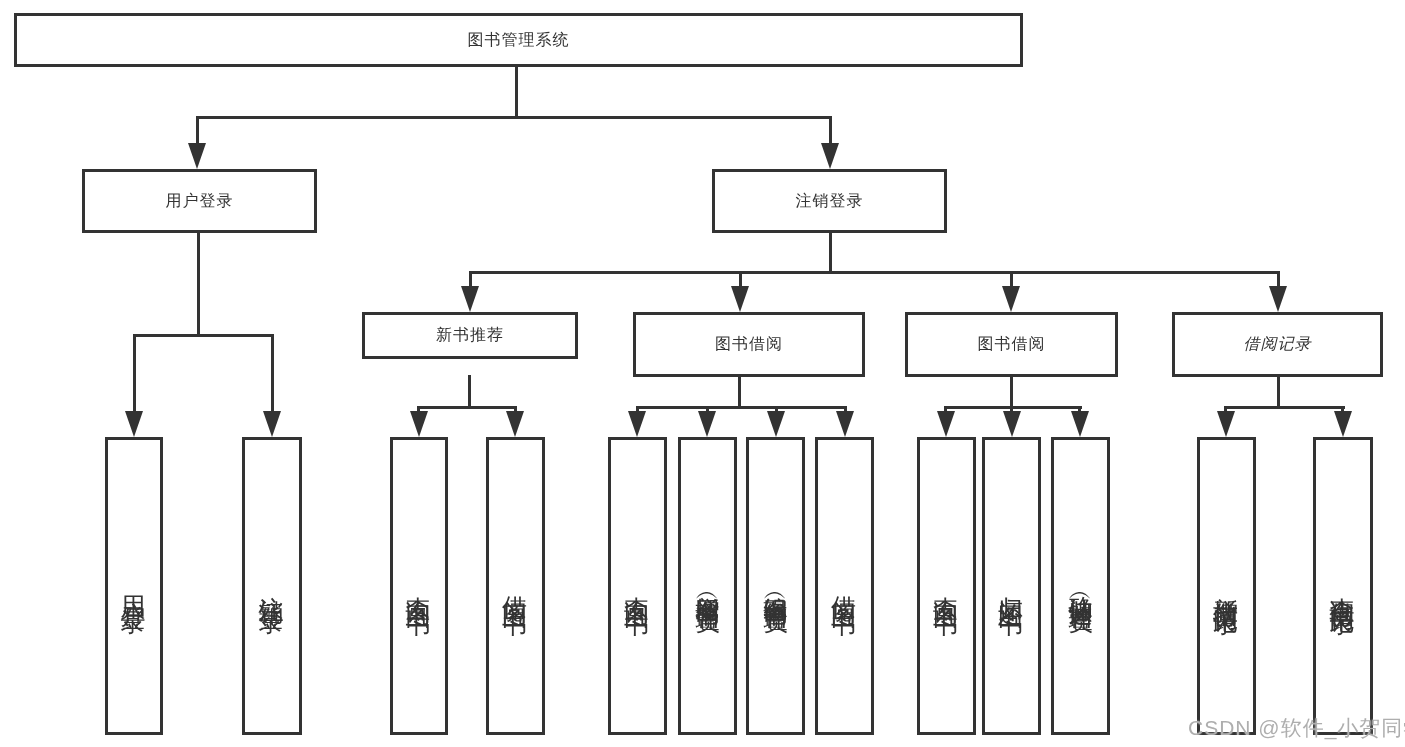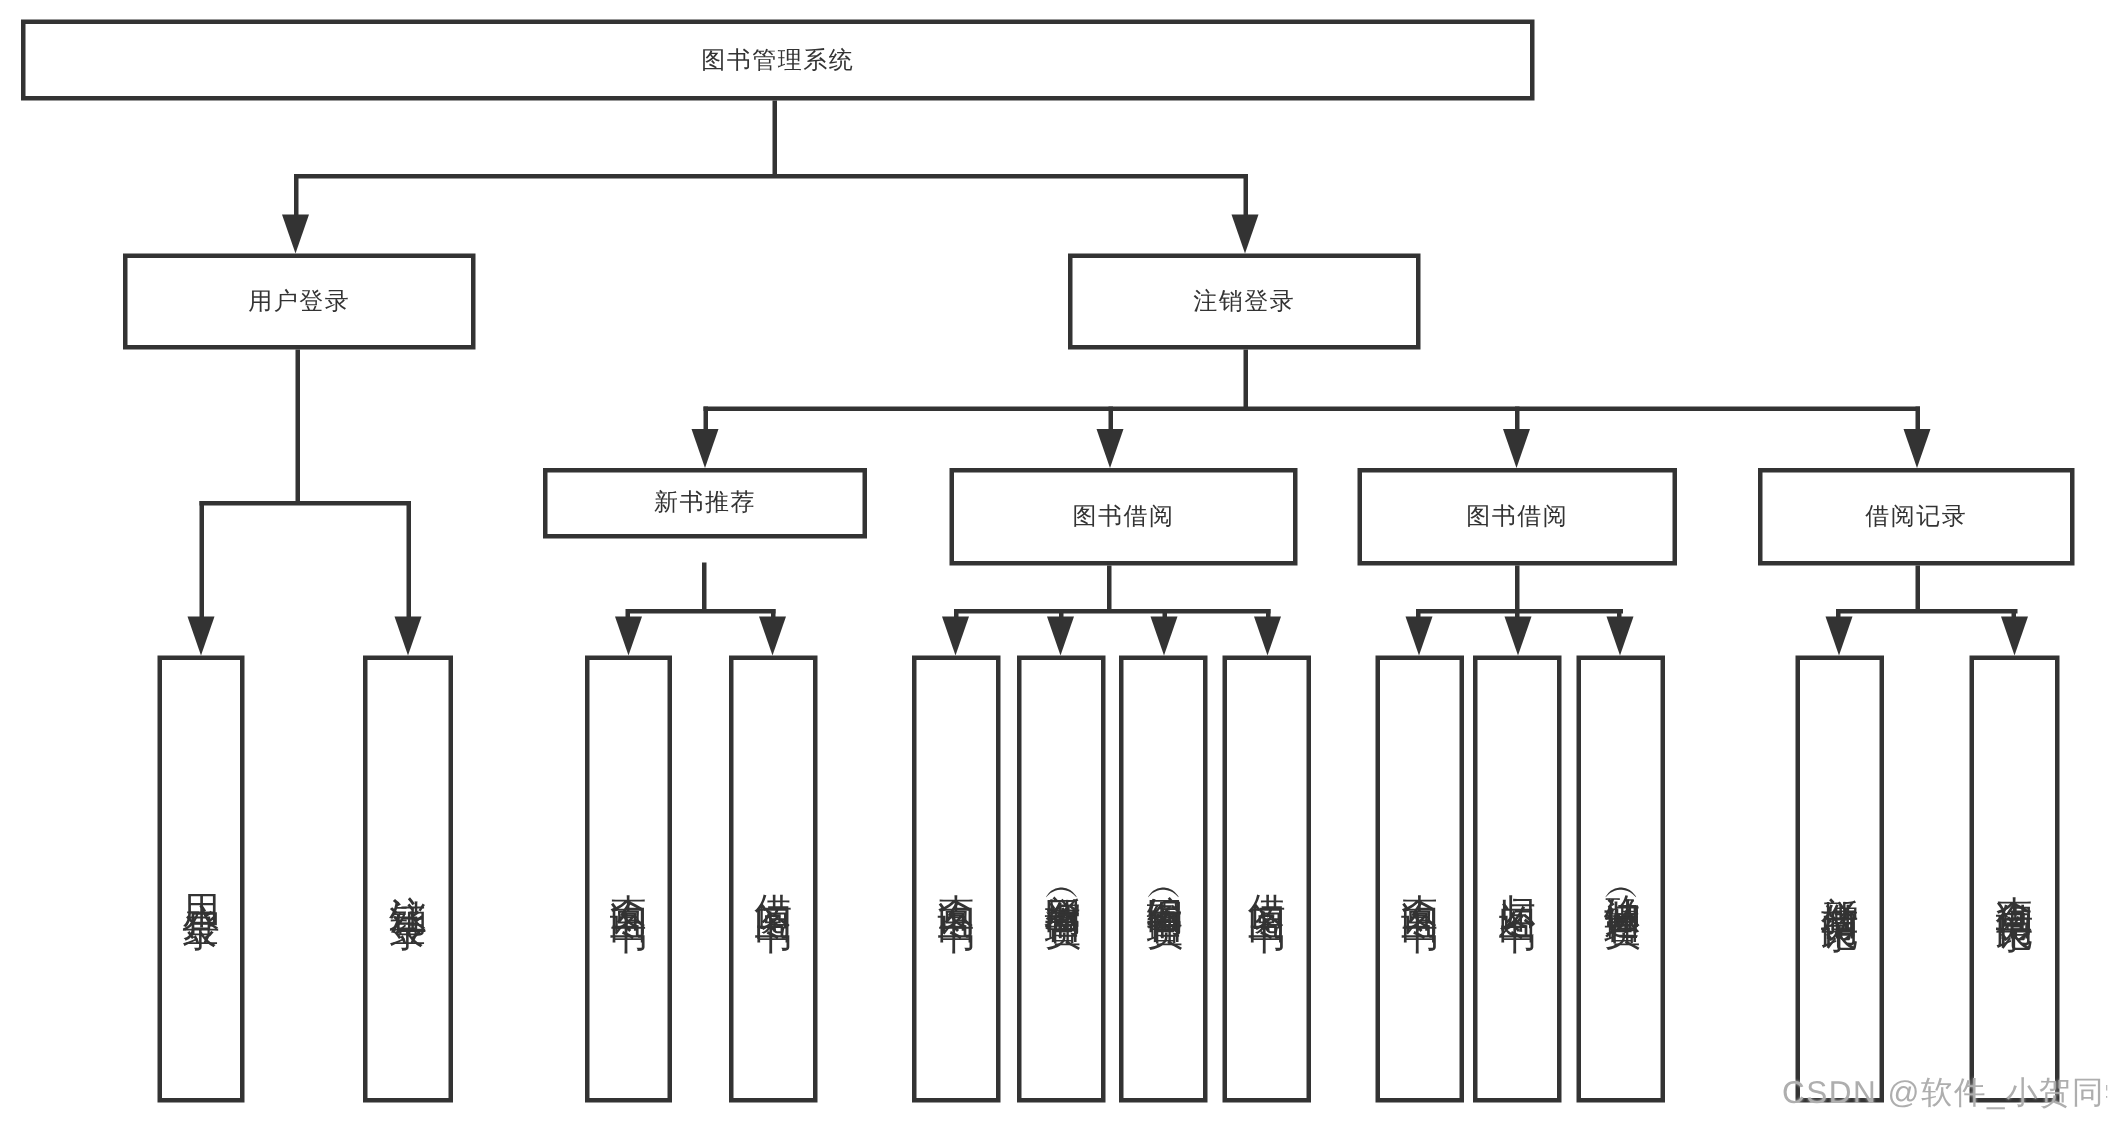--- a/index.html
+++ b/index.html
@@ -131,21 +131,21 @@
 
   <div class="box hbox" style="left:362px;top:312px;width:216px;height:47px;">
     <span>新书推荐</span>
   </div>
   <div class="box hbox" style="left:633px;top:312px;width:232px;height:65px;">
     <span>图书借阅</span>
   </div>
   <div class="box hbox" style="left:905px;top:312px;width:213px;height:65px;">
     <span>图书借阅</span>
   </div>
-  <div class="box hbox" style="left:1172px;top:312px;width:211px;height:65px;">
+  <div class="box hbox" style="left:1172px;top:312px;width:211px;height:65px;font-style:italic;">
     <span>借阅记录</span>
   </div>
 
   <div class="box" style="left:105px;top:437px;width:58px;height:298px;">
     <span class="vtext">用户登录</span>
   </div>
   <div class="box" style="left:242px;top:437px;width:60px;height:298px;">
     <span class="vtext">注销登录</span>
   </div>
 

